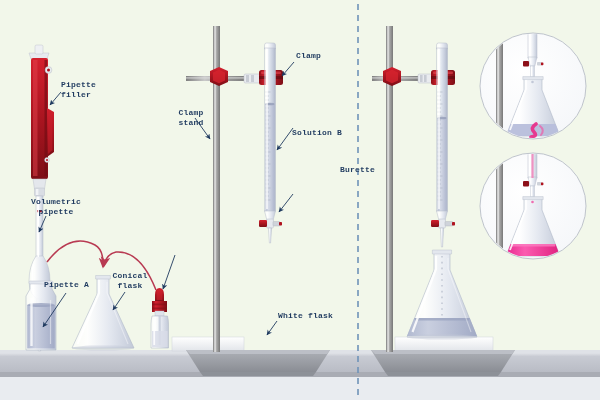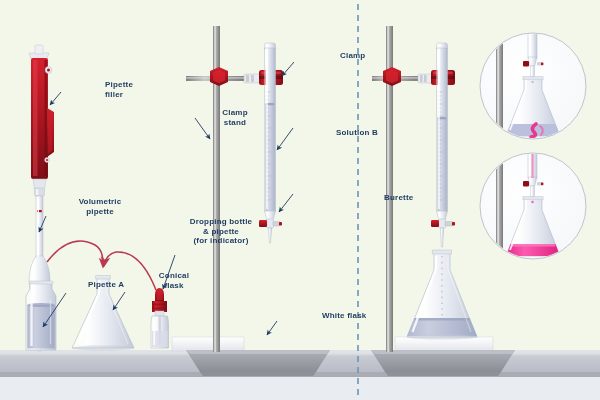--- a/index.html
+++ b/index.html
@@ -6,27 +6,26 @@
   body{
     width:600px;height:400px;overflow:hidden;
     font-family:"DejaVu Sans", sans-serif;
     background:#f2f7ea;
     position:relative;
   }
   #stage{position:absolute;left:0;top:0;width:600px;height:400px;}
   .lbl{
     position:absolute;
     color:#1f3a5f;
-    font-family:Liberation Sans, sans-serif;
+    font-family:Liberation Mono, monospace;
     font-size:8px;
     line-height:9.5px;
     letter-spacing:0.2px;
     white-space:pre;
     font-weight:600;
-    margin-left:44px;
   }
   .lbl.center{text-align:center;}
   svg{display:block;}
 </style>
 </head>
 <body>
 
 <div id="stage">
 
 <svg width="600" height="400" viewBox="0 0 600 400">
@@ -461,23 +460,20 @@
 
 </svg>
 
 <div class="lbl" style="left:61px;top:80px;">Pipette
 filler</div>
 <div class="lbl center" style="left:24px;top:197px;width:64px;">Volumetric
 pipette</div>
 <div class="lbl" style="left:44px;top:280px;">Pipette A</div>
 <div class="lbl center" style="left:108px;top:271px;width:44px;">Conical
 flask</div>
-<div class="lbl center" style="left:133px;top:217px;width:88px;">Dropping bottle
-&amp; pipette
-(for indicator)</div>
 <div class="lbl center" style="left:172px;top:108px;width:38px;">Clamp
 stand</div>
 <div class="lbl" style="left:296px;top:51px;">Clamp</div>
 <div class="lbl" style="left:292px;top:128px;">Solution B</div>
-<div class="lbl" style="left:292px;top:193px;padding-left:48px;">Burette</div>
+<div class="lbl" style="left:292px;top:165px;padding-left:48px;">Burette</div>
 <div class="lbl" style="left:278px;top:311px;">White flask</div>
 
 </div>
 
 </body></html>

